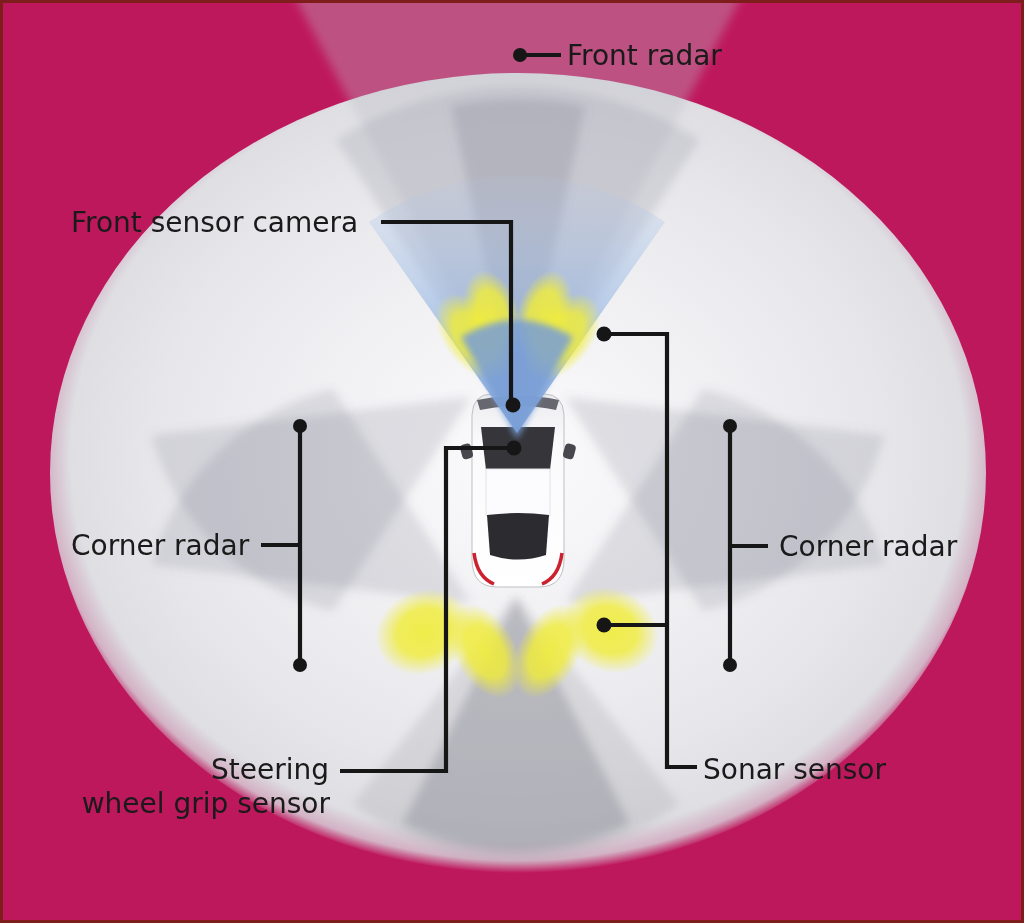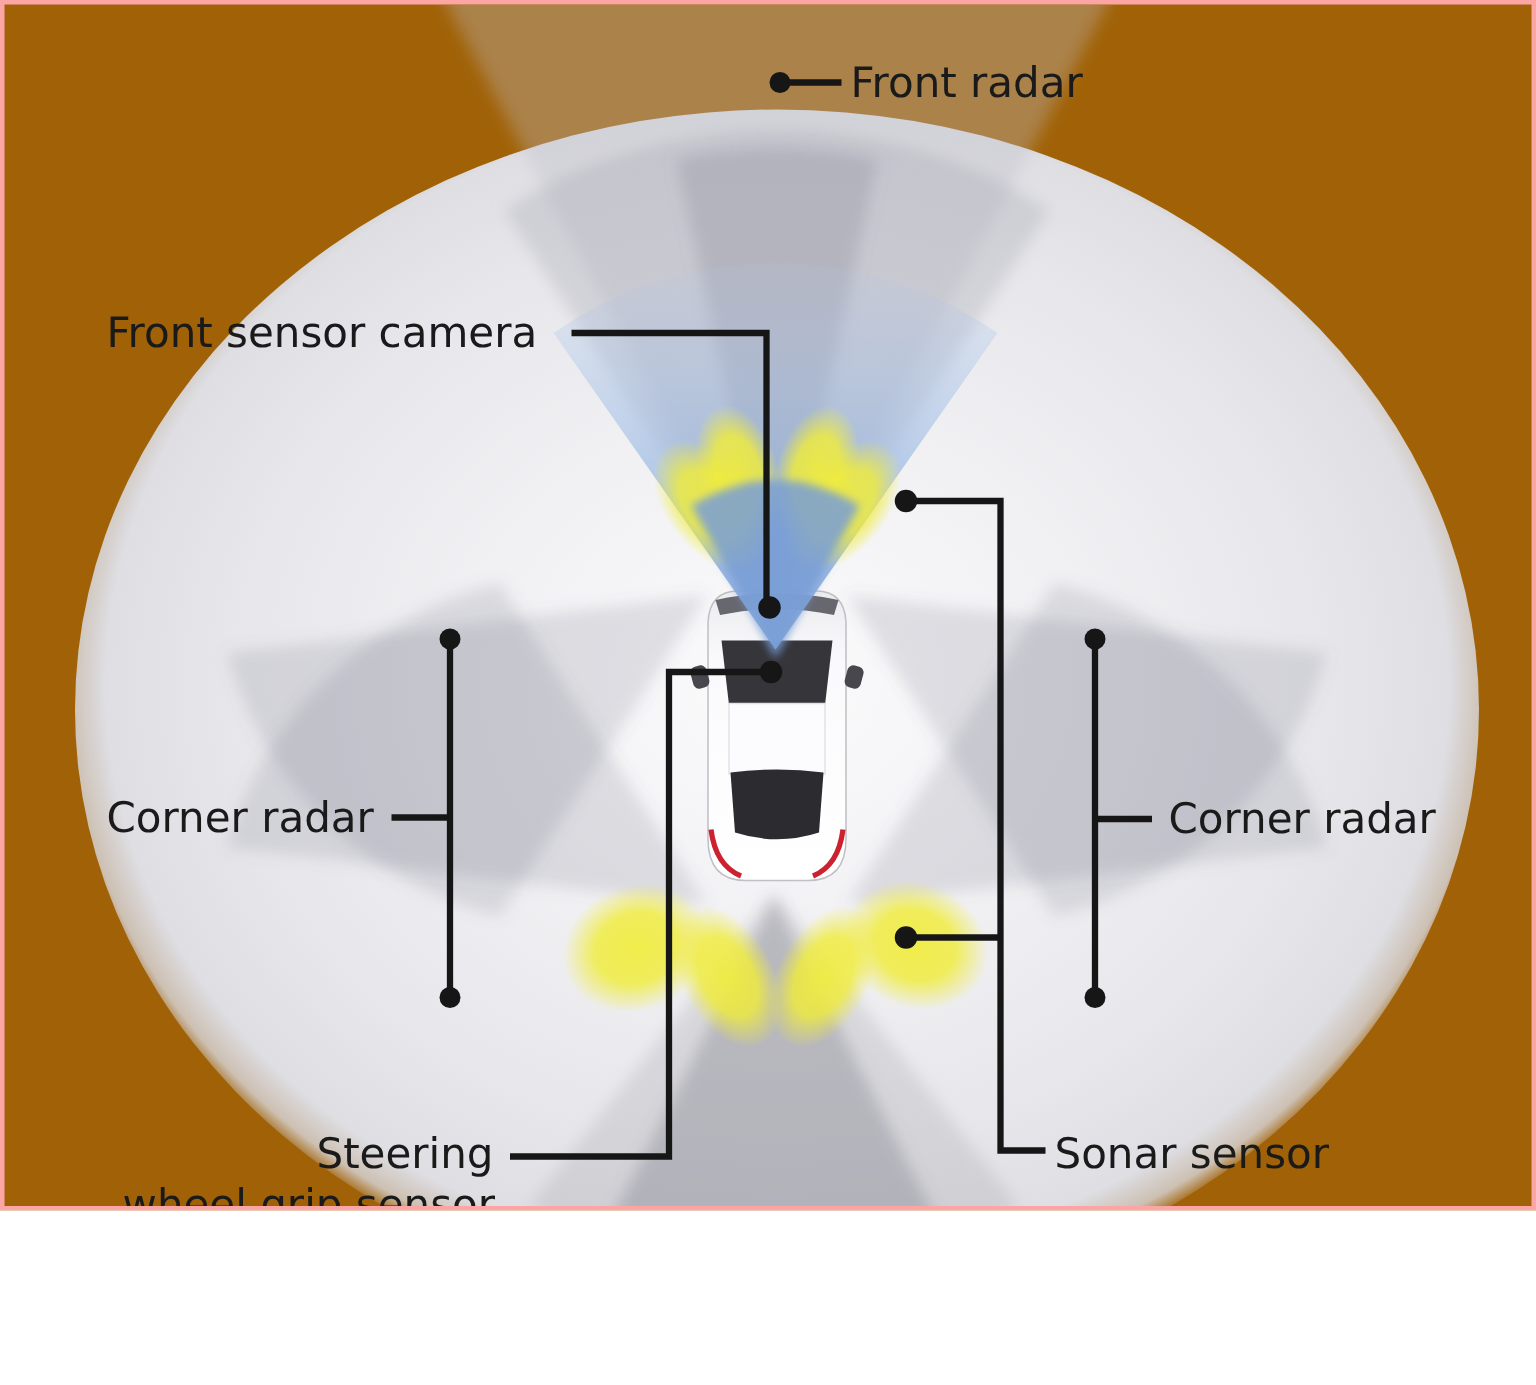--- a/index.html
+++ b/index.html
@@ -1,21 +1,21 @@
 <!DOCTYPE html>
 <html><head>
 <meta charset="utf-8">
 <style>
   html,body{margin:0;padding:0;background:#fff;}
   .stage{
     position:relative;
-    width:1024px;height:807px;
+    width:1024px;height:923px;
     box-sizing:border-box;
-    border:3px solid #fca5a5;
-    background:#a16207;
+    border:3px solid #7f1d1d;
+    background:#be185d;
     overflow:hidden;
     font-family:"DejaVu Sans","Liberation Sans",sans-serif;
   }
   svg{display:block;}
   text{
     font-family:"DejaVu Sans","Liberation Sans",sans-serif;
     font-size:28px;
     fill:#1a1a1a;
   }
 </style>

